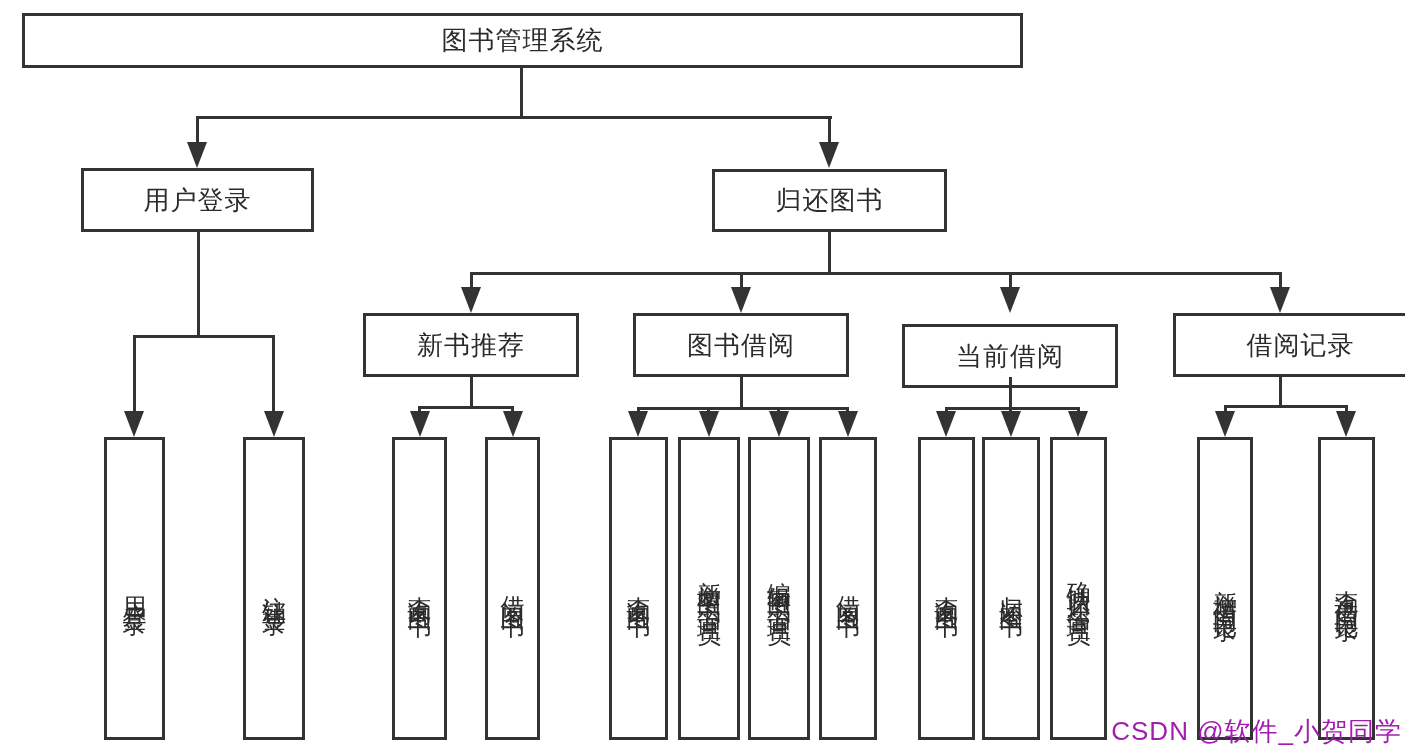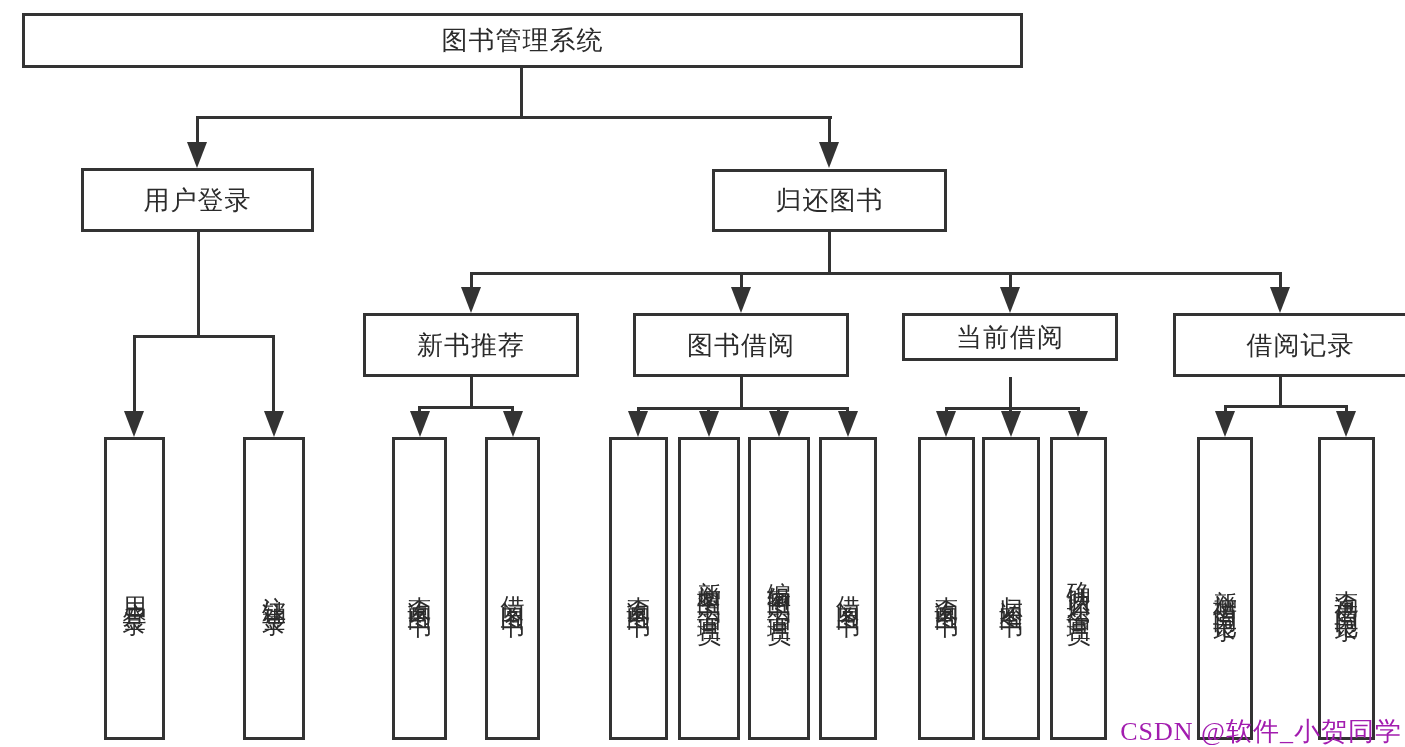--- a/index.html
+++ b/index.html
@@ -1,18 +1,18 @@
 <!DOCTYPE html>
 <html><head>
 <meta charset="utf-8">
 <style>
   html,body { margin:0; padding:0; background:#ffffff; }
   .canvas {
     position:relative; width:1405px; height:747px; background:#ffffff;
-    font-family:Liberation Serif, serif; color:#2b2b2b; overflow:hidden;
+    font-family:Liberation Sans, sans-serif; color:#2b2b2b; overflow:hidden;
   }
   .node {
     position:absolute; box-sizing:border-box; border:3px solid #333333; background:#ffffff;
     display:flex; align-items:center; justify-content:center;
     font-size:26px; letter-spacing:1px; white-space:nowrap;
   }
   .leaf {
     position:absolute; top:437px; height:303px; box-sizing:border-box;
     border:3px solid #333333; background:#ffffff;
     display:flex; align-items:center; justify-content:center;
@@ -73,21 +73,21 @@
   <div class="arrow" style="left:1000px;top:287px"></div>
   <div class="vline" style="left:1279px;top:272px;height:16px"></div>
   <div class="arrow" style="left:1270px;top:287px"></div>
 
   <div class="node" style="left:363px;top:313px;width:216px;height:64px">
     <span>新书推荐</span>
   </div>
   <div class="node" style="left:633px;top:313px;width:216px;height:64px">
     <span>图书借阅</span>
   </div>
-  <div class="node" style="left:902px;top:313px;width:216px;height:48px">
+  <div class="node" style="left:902px;top:324px;width:216px;height:64px">
     <span>当前借阅</span>
   </div>
   <div class="node" style="left:1173px;top:313px;width:255px;height:64px">
     <span>借阅记录</span>
   </div>
 
   <div class="vline" style="left:470px;top:377px;height:31px"></div>
   <div class="hline" style="left:418px;top:406px;width:96px"></div>
   <div class="vline" style="left:418px;top:406px;height:8px"></div>
   <div class="arrow" style="left:410px;top:411px"></div>

